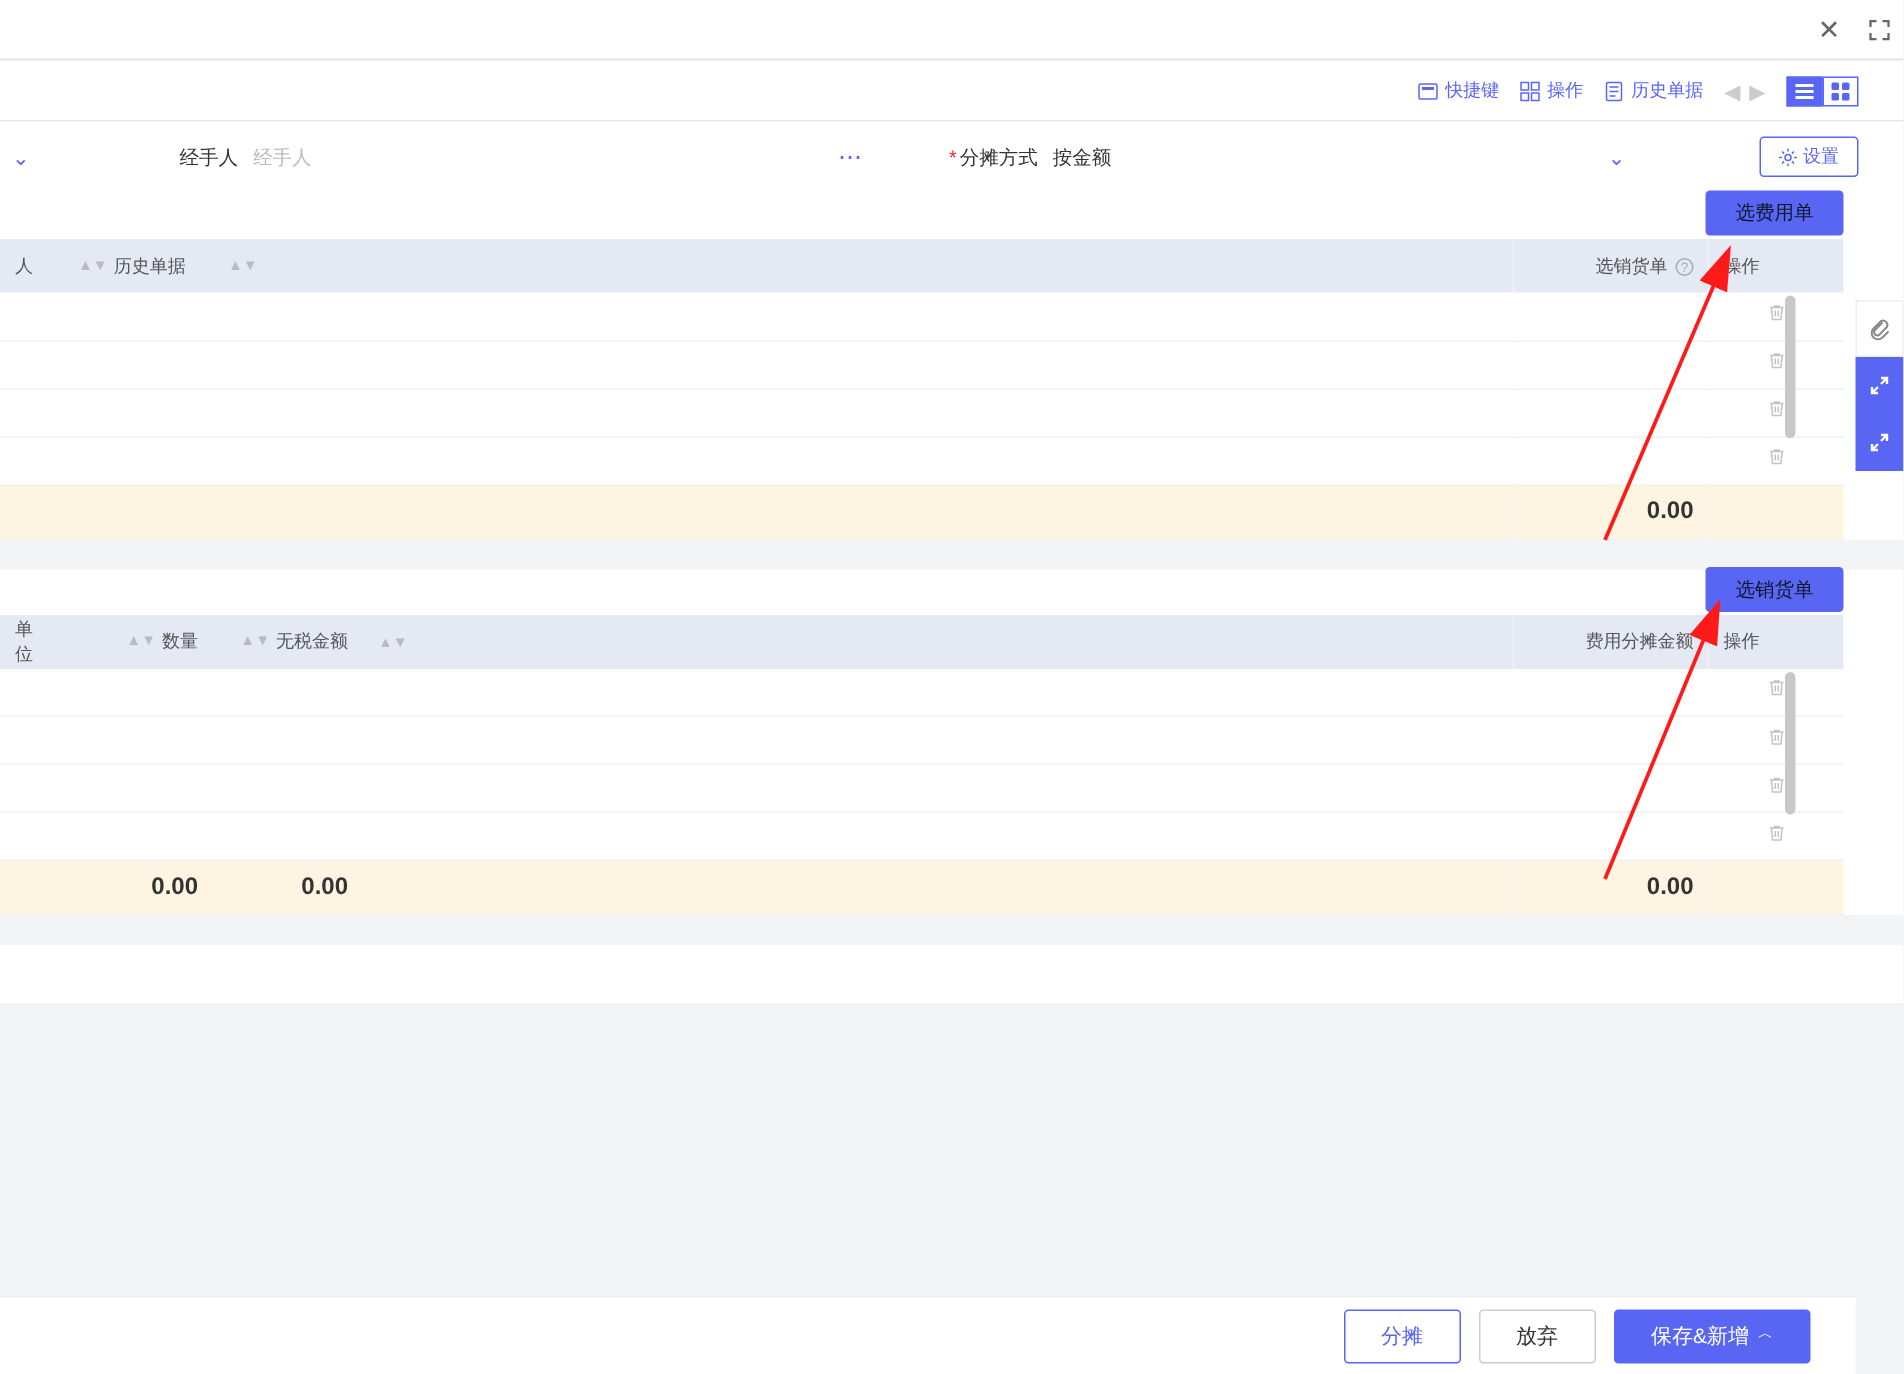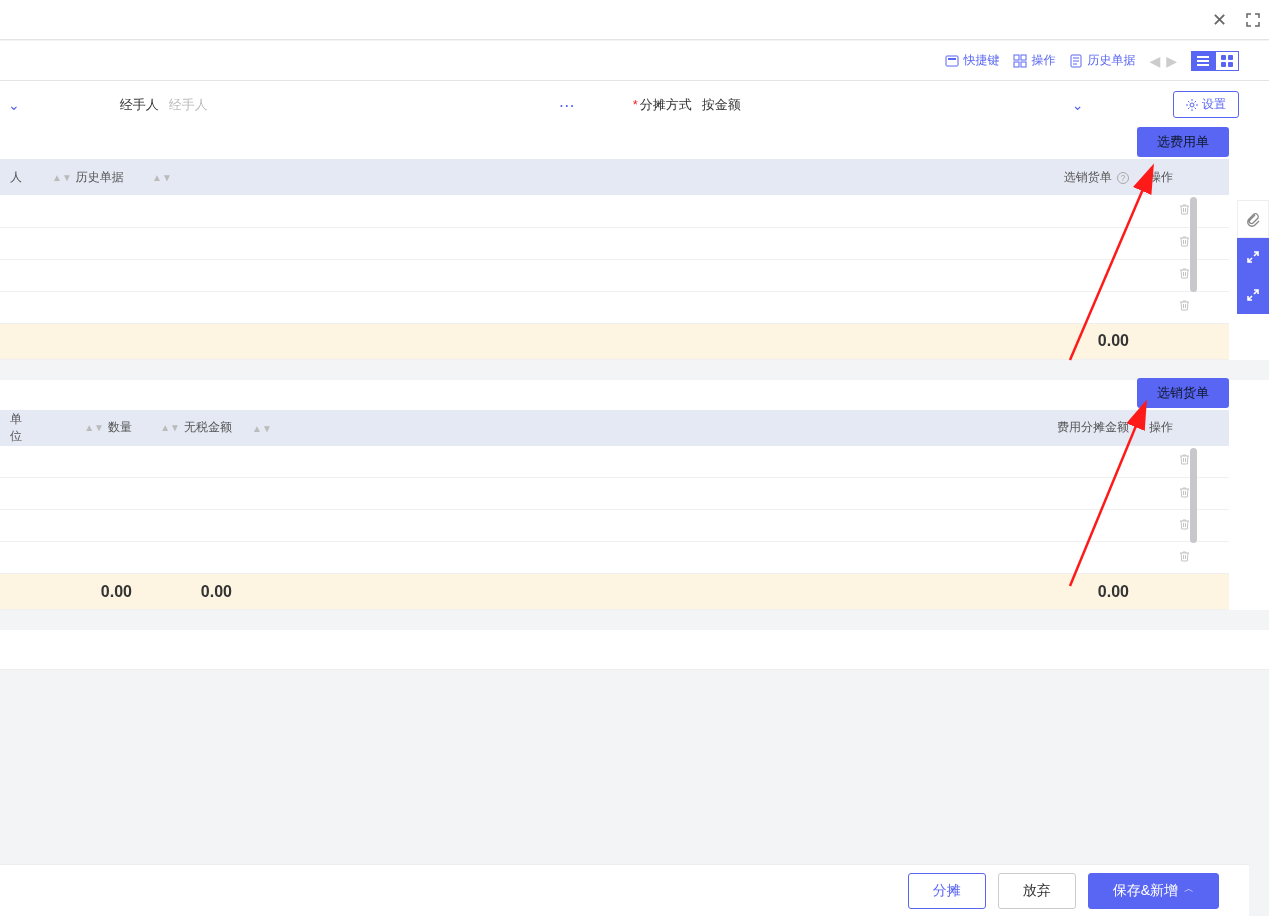--- a/index.html
+++ b/index.html
@@ -69,21 +69,21 @@
   .op-col{width:90px;text-align:center;}
   .trash-ico{width:13px;height:13px;display:inline-block;cursor:pointer;opacity:.5;}
   .sum-row td{background:var(--beige);font-weight:bold;height:36px;}
   .scroll-thumb{position:absolute;right:32px;width:7px;background:#c8c8cc;border-radius:4px;}
   
   
   .blank-strip{height:20px;background:#f3f4f6;}
   .blank-white{height:40px;background:#fff;border-bottom:1px solid #eee;}
   
   
-  .footer{position:absolute;bottom:0;left:0;right:20px;height:52px;background:#fff;border-top:1px solid #eee;display:flex;align-items:center;justify-content:flex-end;gap:12px;padding:0 30px;}
+  .footer{position:absolute;bottom:0;left:0;right:32px;height:52px;background:#fff;border-top:1px solid #eee;display:flex;align-items:center;justify-content:flex-end;gap:12px;padding:0 30px;}
   .btn{padding:8px 24px;border-radius:3px;font-size:14px;cursor:pointer;border:1px solid #ccc;background:#fff;color:#333;}
   .btn.outline-blue{border-color:var(--blue);color:var(--blue);}
   .btn.primary{background:var(--blue);color:#fff;border-color:var(--blue);display:flex;gap:6px;}
   .chev-up{font-size:10px;}
   
   
   .right-dock{position:absolute;right:0;top:200px;display:flex;flex-direction:column;gap:0;z-index:20;}
   .dock-item{width:32px;height:38px;display:flex;align-items:center;justify-content:center;cursor:pointer;}
   .dock-item.blue{background:var(--blue);color:#fff;}
   .dock-item.white{background:#fff;color:#888;border:1px solid #eee;}

